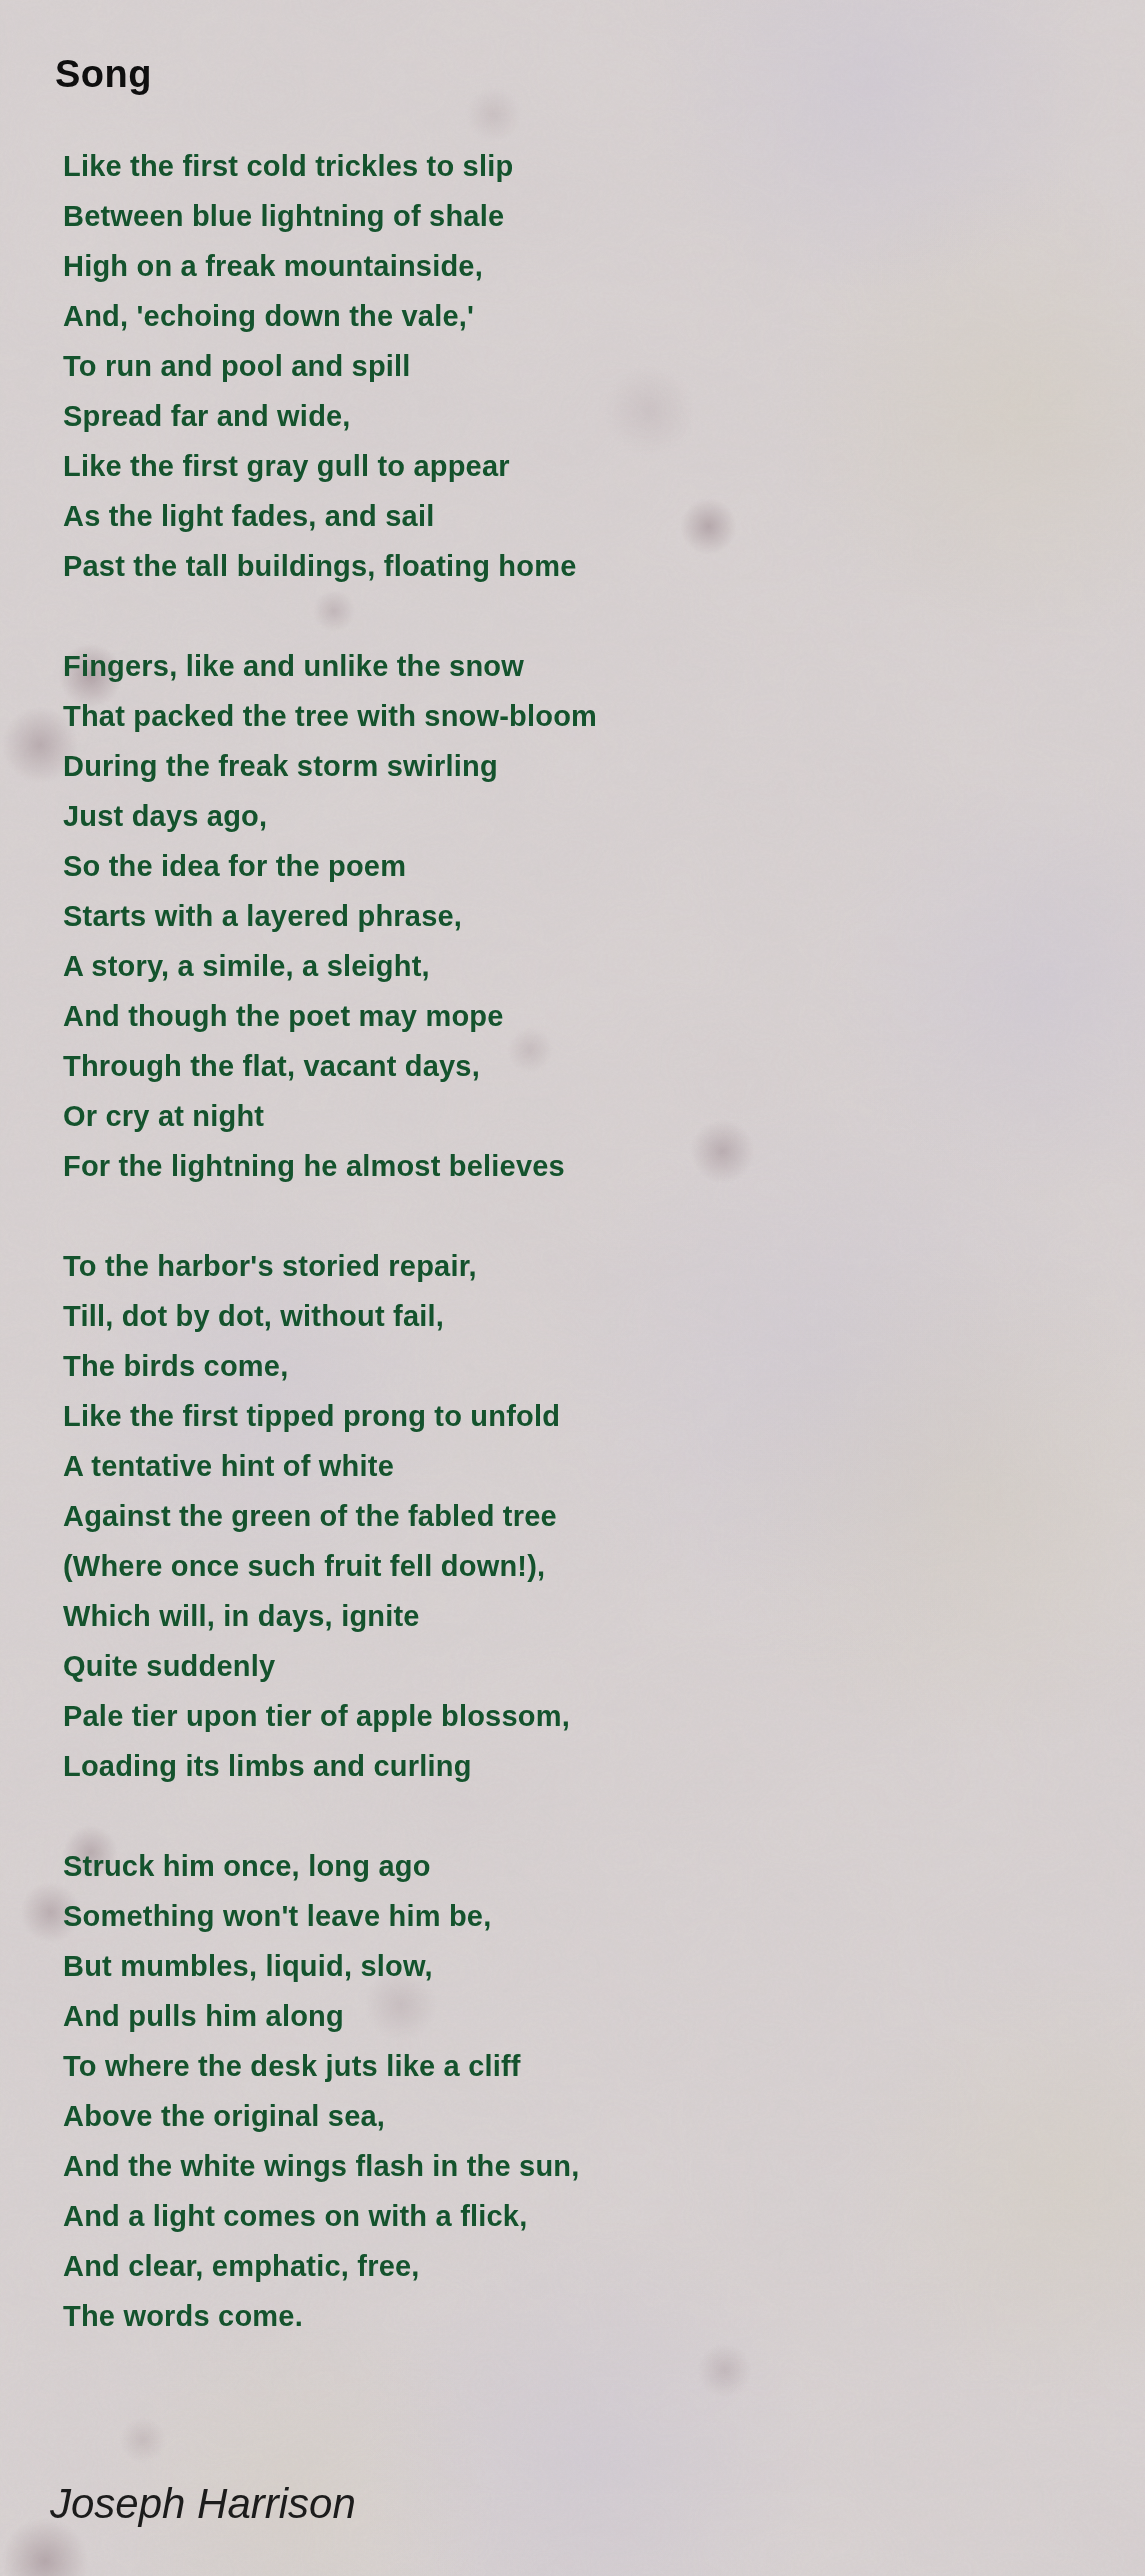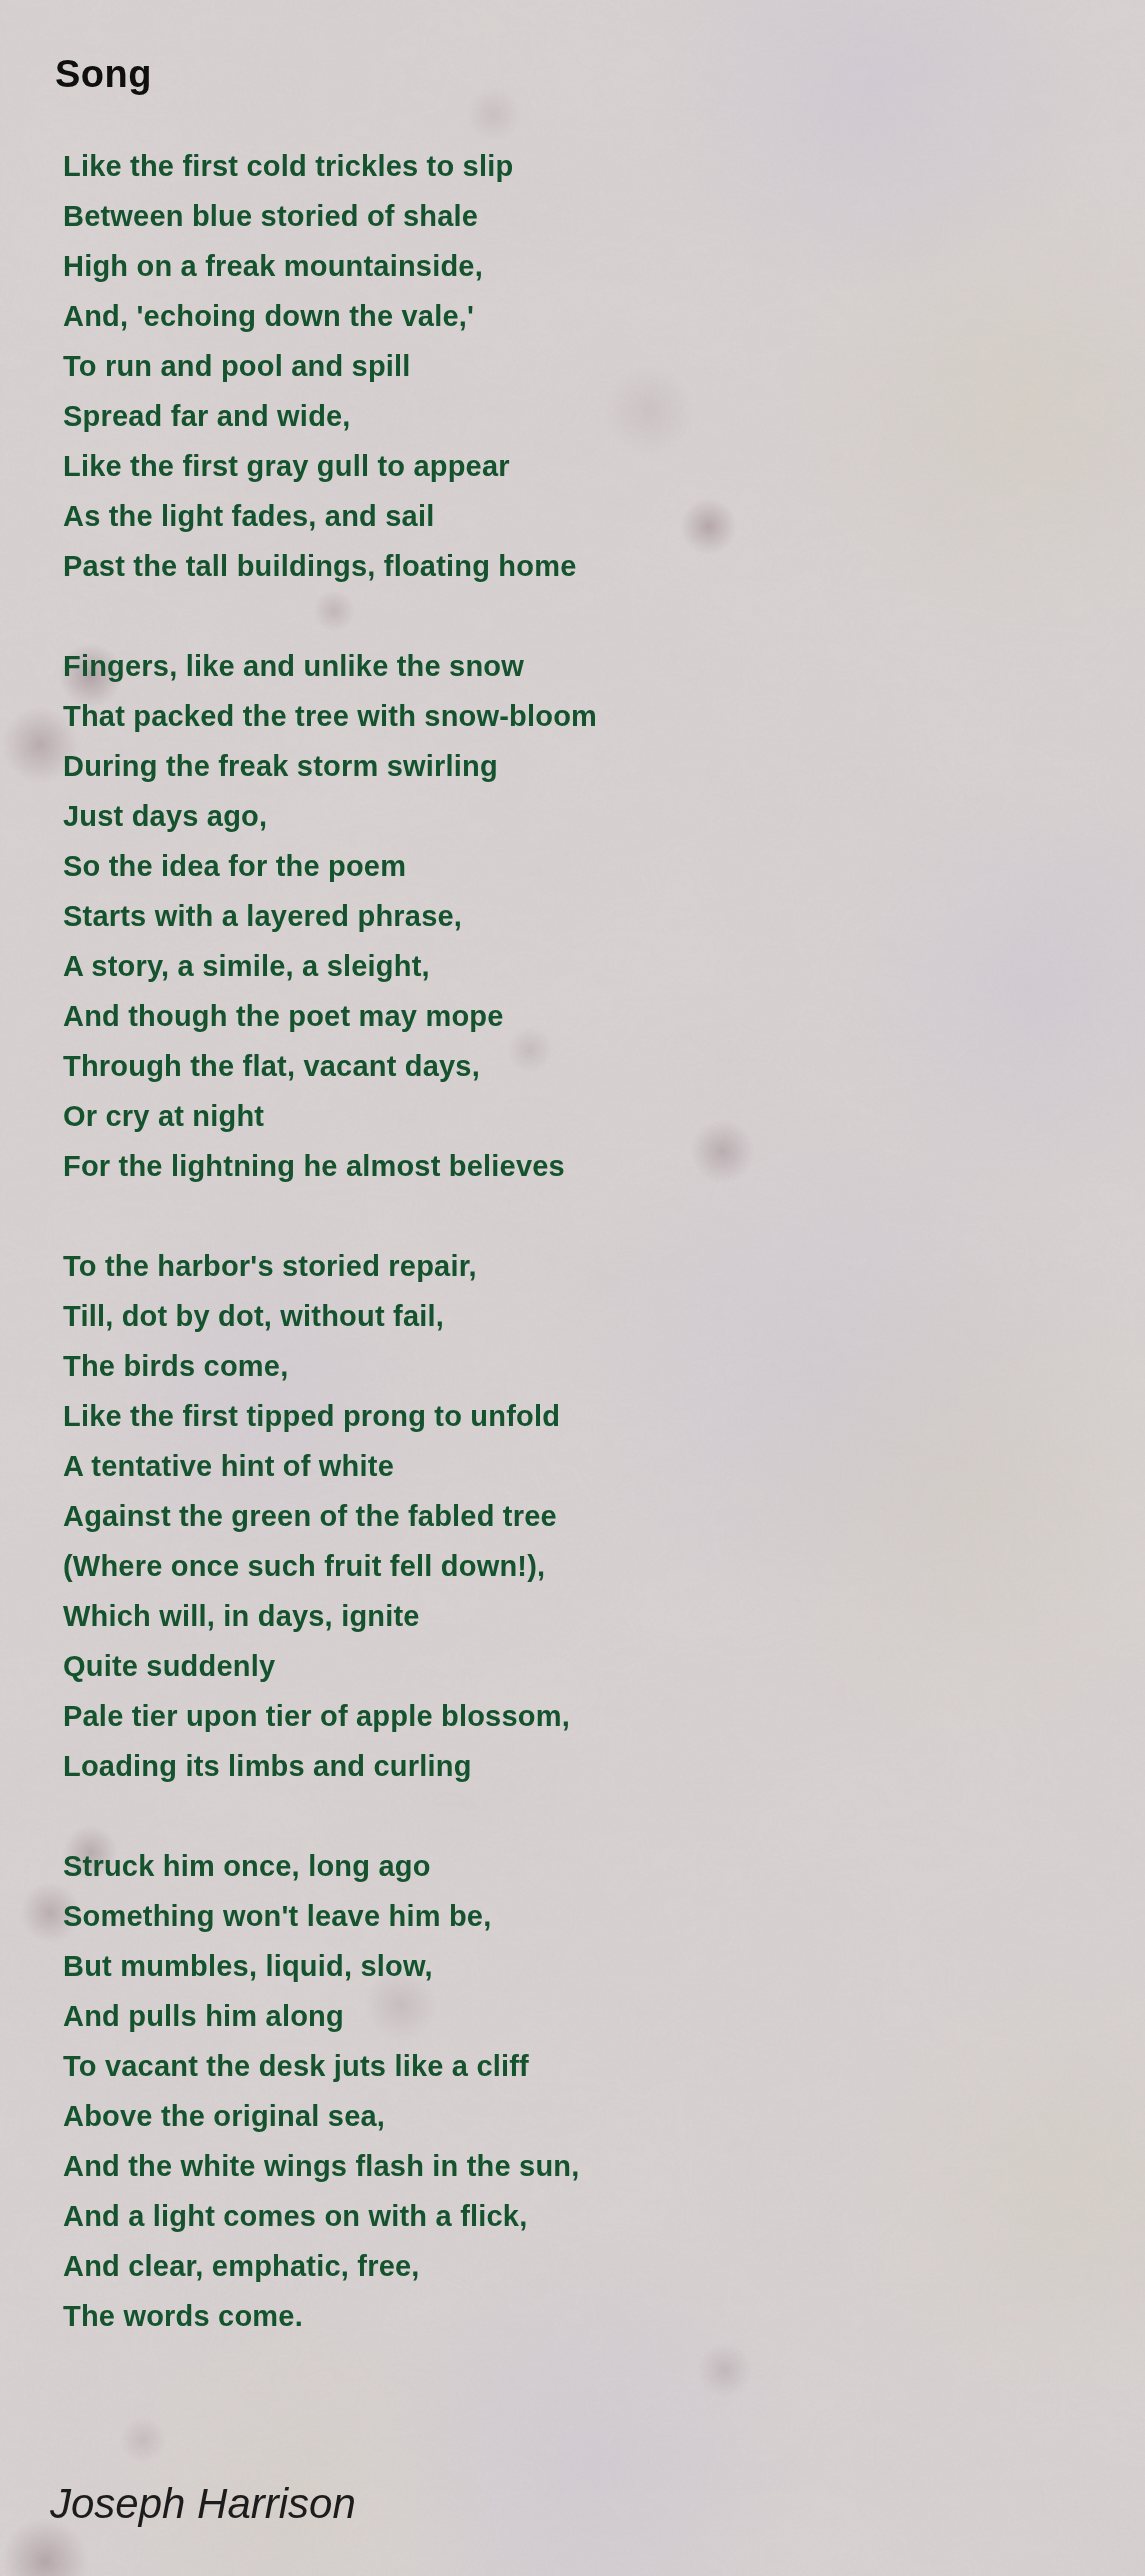--- a/index.html
+++ b/index.html
@@ -125,21 +125,21 @@
   <div class="stain" style="left:119px;  top:2416px; width:48px;  height:48px;  background:radial-gradient(circle, rgba(140,118,126,0.22), rgba(140,118,126,0) 68%);"></div>
   <div class="stain" style="left:0px;    top:2516px; width:90px;  height:90px;  background:radial-gradient(circle, rgba(140,118,126,0.45), rgba(140,118,126,0) 68%);"></div>
 </div>
 
 <div class="content">
   <h1 class="poem-title">Song</h1>
 
   <div class="poem">
     <div class="stanza">
       <div class="poem-line">Like the first cold trickles to slip</div>
-      <div class="poem-line">Between blue storied of shale</div>
+      <div class="poem-line">Between blue lightning of shale</div>
       <div class="poem-line">High on a freak mountainside,</div>
       <div class="poem-line">And, 'echoing down the vale,'</div>
       <div class="poem-line">To run and pool and spill</div>
       <div class="poem-line">Spread far and wide,</div>
       <div class="poem-line">Like the first gray gull to appear</div>
       <div class="poem-line">As the light fades, and sail</div>
       <div class="poem-line">Past the tall buildings, floating home</div>
     </div>
     <div class="stanza">
       <div class="poem-line">Fingers, like and unlike the snow</div>
@@ -165,21 +165,21 @@
       <div class="poem-line">Which will, in days, ignite</div>
       <div class="poem-line">Quite suddenly</div>
       <div class="poem-line">Pale tier upon tier of apple blossom,</div>
       <div class="poem-line">Loading its limbs and curling</div>
     </div>
     <div class="stanza">
       <div class="poem-line">Struck him once, long ago</div>
       <div class="poem-line">Something won't leave him be,</div>
       <div class="poem-line">But mumbles, liquid, slow,</div>
       <div class="poem-line">And pulls him along</div>
-      <div class="poem-line">To vacant the desk juts like a cliff</div>
+      <div class="poem-line">To where the desk juts like a cliff</div>
       <div class="poem-line">Above the original sea,</div>
       <div class="poem-line">And the white wings flash in the sun,</div>
       <div class="poem-line">And a light comes on with a flick,</div>
       <div class="poem-line">And clear, emphatic, free,</div>
       <div class="poem-line">The words come.</div>
     </div>
   </div>
 
   <div class="author">Joseph Harrison</div>
 </div>

